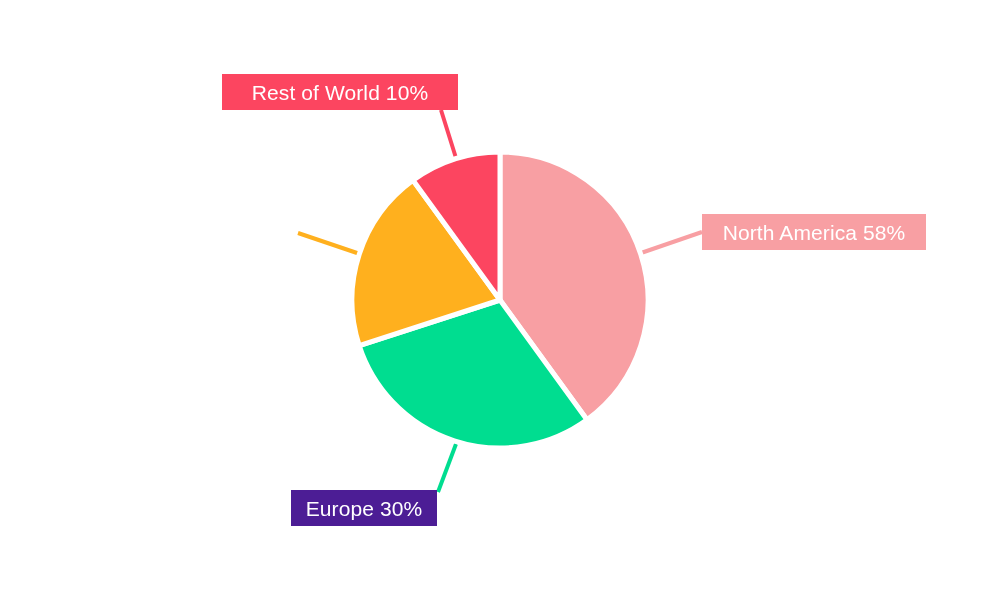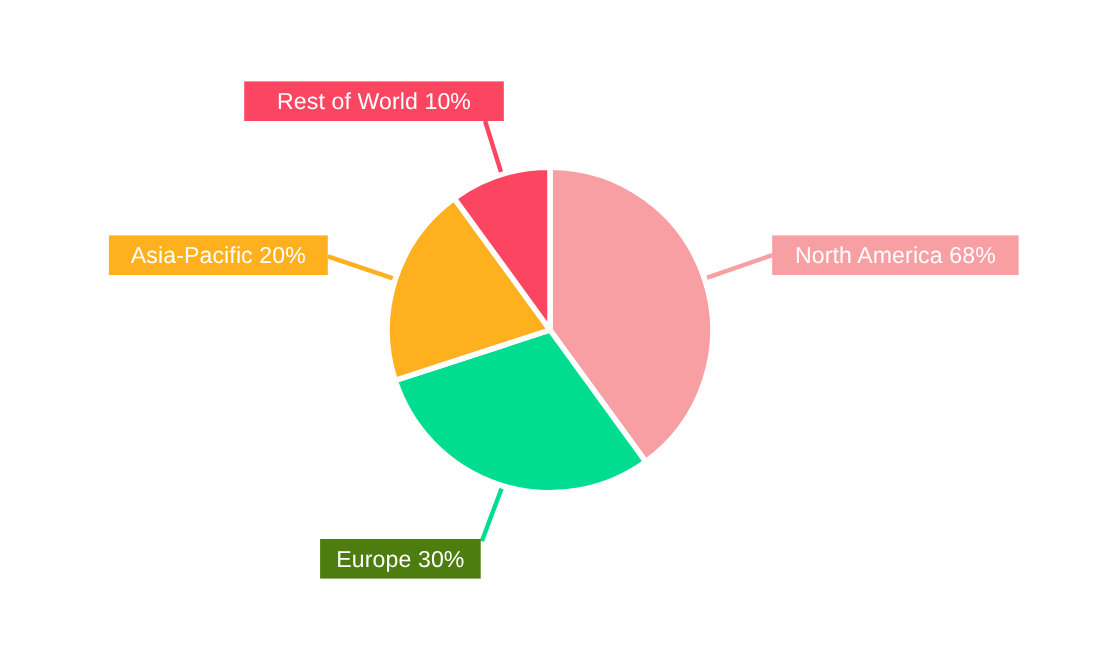--- a/index.html
+++ b/index.html
@@ -45,21 +45,21 @@
   #label-north-america {
     left: 702px;
     top: 214px;
     width: 224px;
     background: #F89FA3;
   }
   #label-europe {
     left: 291px;
     top: 490px;
     width: 146px;
-    background: #4d7c0f;
+    background: #4c1d95;
   }
   #label-asia-pacific {
     left: 99px;
     top: 214px;
     width: 199px;
     background: #FFB01E;
   }
   #label-rest-of-world {
     left: 222px;
     top: 74px;
@@ -80,21 +80,20 @@
         <line x1="456" y1="158" x2="441" y2="110" stroke="#FC4560" stroke-width="4"></line>
       </g>
     <g id="pie-slices">
         <path d="M 500 300 L 500.00 152.00 A 148 148 0 0 1 586.99 419.73 Z" fill="#F89FA3" stroke="#ffffff" stroke-width="5" stroke-linejoin="round"></path>
         <path d="M 500 300 L 586.99 419.73 A 148 148 0 0 1 359.24 345.73 Z" fill="#00DD90" stroke="#ffffff" stroke-width="5" stroke-linejoin="round"></path>
         <path d="M 500 300 L 359.24 345.73 A 148 148 0 0 1 413.01 180.27 Z" fill="#FFB01E" stroke="#ffffff" stroke-width="5" stroke-linejoin="round"></path>
         <path d="M 500 300 L 413.01 180.27 A 148 148 0 0 1 500.00 152.00 Z" fill="#FC4560" stroke="#ffffff" stroke-width="5" stroke-linejoin="round"></path>
       </g>
   </svg>
 
-  <div class="callout-label" id="label-north-america">North America 68%</div>
+  <div class="callout-label" id="label-north-america">North America 58%</div>
 
   <div class="callout-label" id="label-europe">Europe 30%</div>
 
-  <div class="callout-label" id="label-asia-pacific">Asia-Pacific 20%</div>
 
   <div class="callout-label" id="label-rest-of-world">Rest of World 10%</div>
 
 </div>
 
 </body></html>

